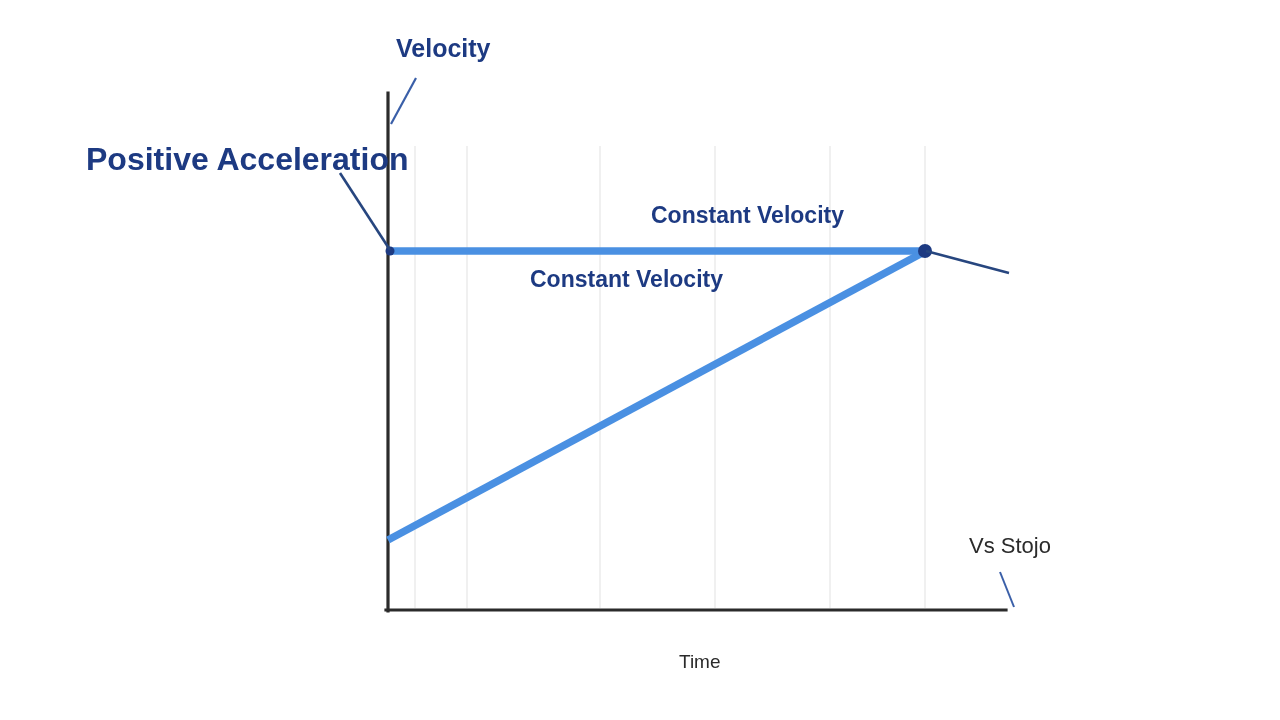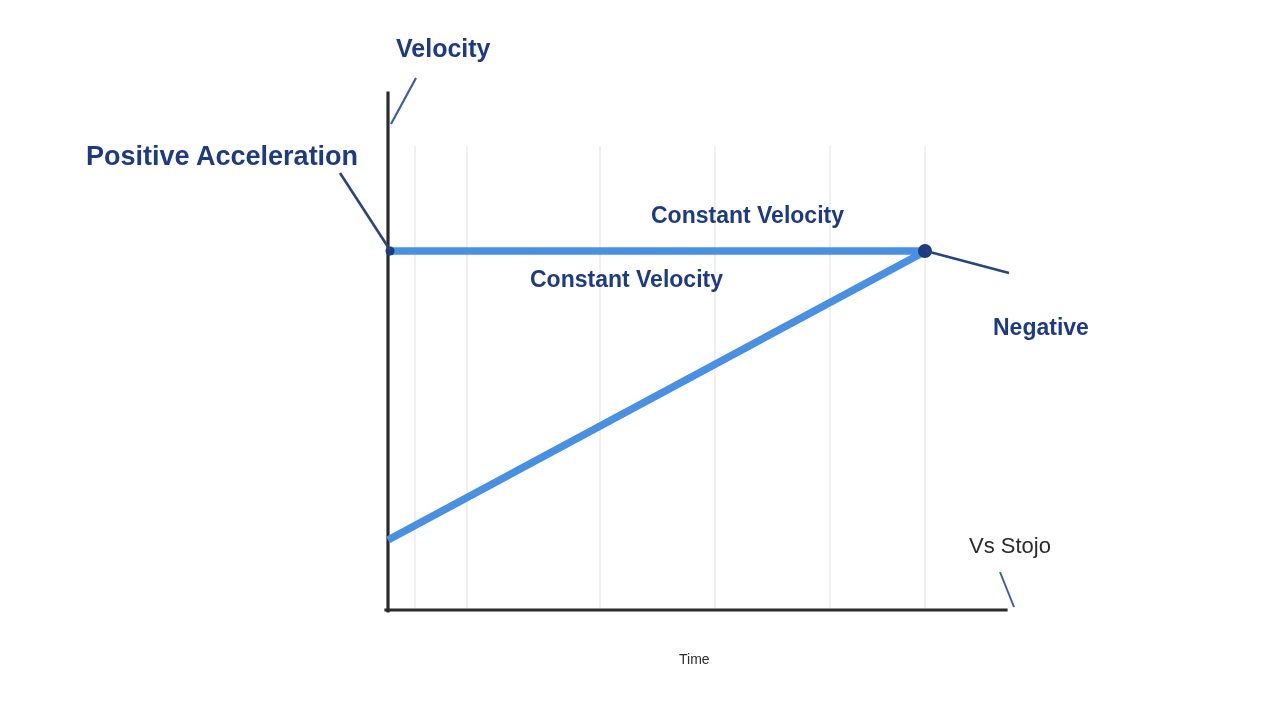--- a/index.html
+++ b/index.html
@@ -19,26 +19,26 @@
   .lbl {
     position:absolute;
     font-family:"Liberation Sans", sans-serif;
     white-space:pre;
     line-height:1.18;
   }
   .lbl-navy  { color:#1d3a82; font-weight:700; }
   .lbl-dark  { color:#2b2b2b; font-weight:400; }
 
   #label-velocity               { left:396px;  top:34px;  font-size:25px; }
-  #label-positive-acceleration  { left:86px;   top:141px; font-size:27px; }
+  #label-positive-acceleration  { left:86px;   top:141px; font-size:32px; }
   #label-constant-velocity-top  { left:651px;  top:202px; font-size:23px; }
   #label-constant-velocity-bot  { left:530px;  top:266px; font-size:23px; }
   #label-negative-acceleration  { left:993px;  top:260px; font-size:23px; text-align:left; }
   #label-vs-slope               { left:969px;  top:533px; font-size:22px; }
-  #label-time                   { left:679px;  top:651px; font-size:14px; }
+  #label-time                   { left:679px;  top:651px; font-size:19px; }
 </style>
 </head>
 <body>
 
 <div id="stage">
 
   <svg id="chart-svg" viewBox="0 0 1280 720" xmlns="http://www.w3.org/2000/svg">
 
     <g stroke="#ededed" stroke-width="1.6">
       <line x1="415" y1="146" x2="415" y2="608"></line>
@@ -67,20 +67,19 @@
 
   <div class="lbl lbl-navy" id="label-velocity">Velocity</div>
 
   <div class="lbl lbl-navy" id="label-positive-acceleration">Positive Acceleration</div>
 
   <div class="lbl lbl-navy" id="label-constant-velocity-top">Constant Velocity</div>
 
   <div class="lbl lbl-navy" id="label-constant-velocity-bot">Constant Velocity</div>
 
   <div class="lbl lbl-navy" id="label-negative-acceleration">
-    <div>Negative</div>
   </div>
 
   <div class="lbl lbl-dark" id="label-vs-slope">Vs Stojo</div>
 
   <div class="lbl lbl-dark" id="label-time">Time</div>
 
 </div>
 
 </body></html>

